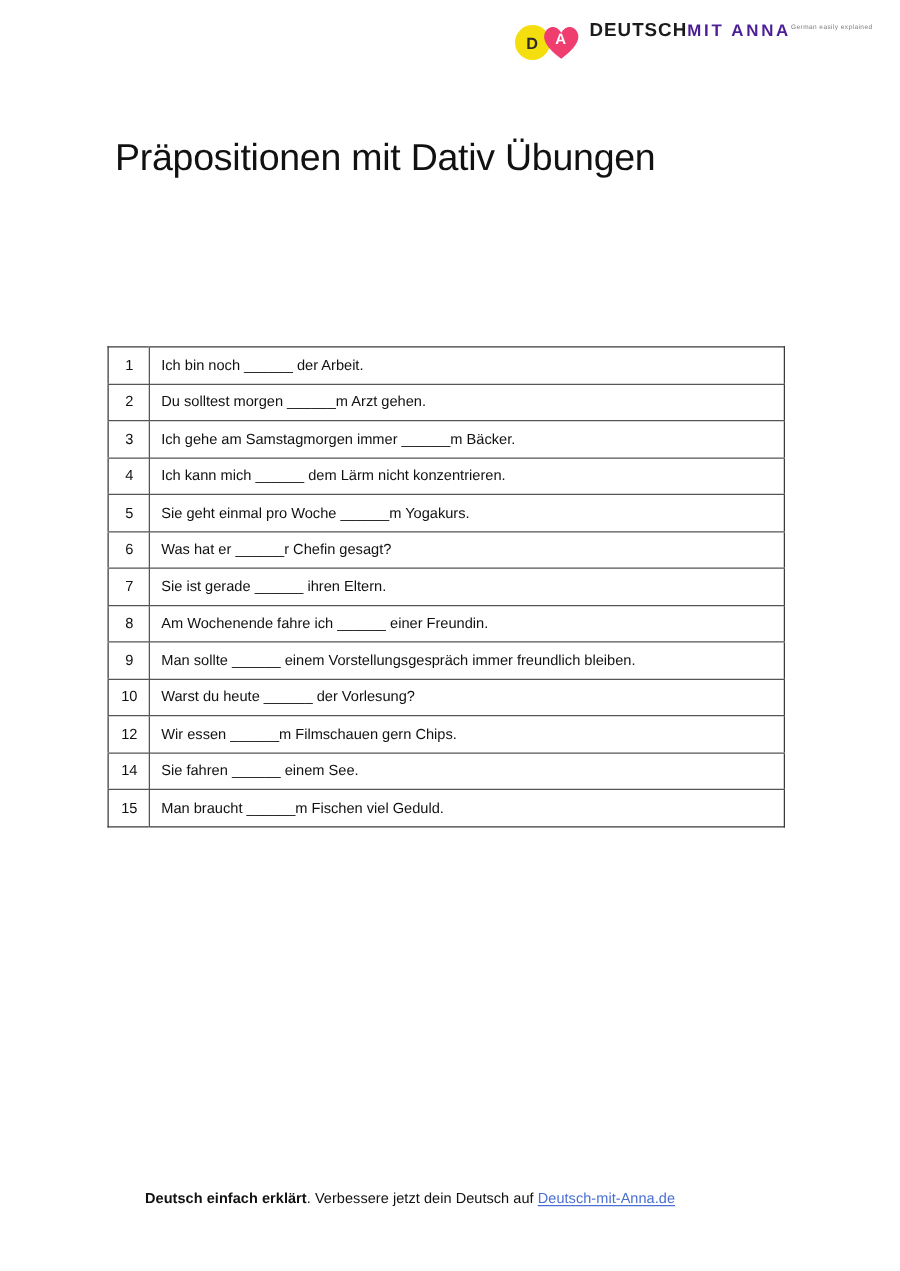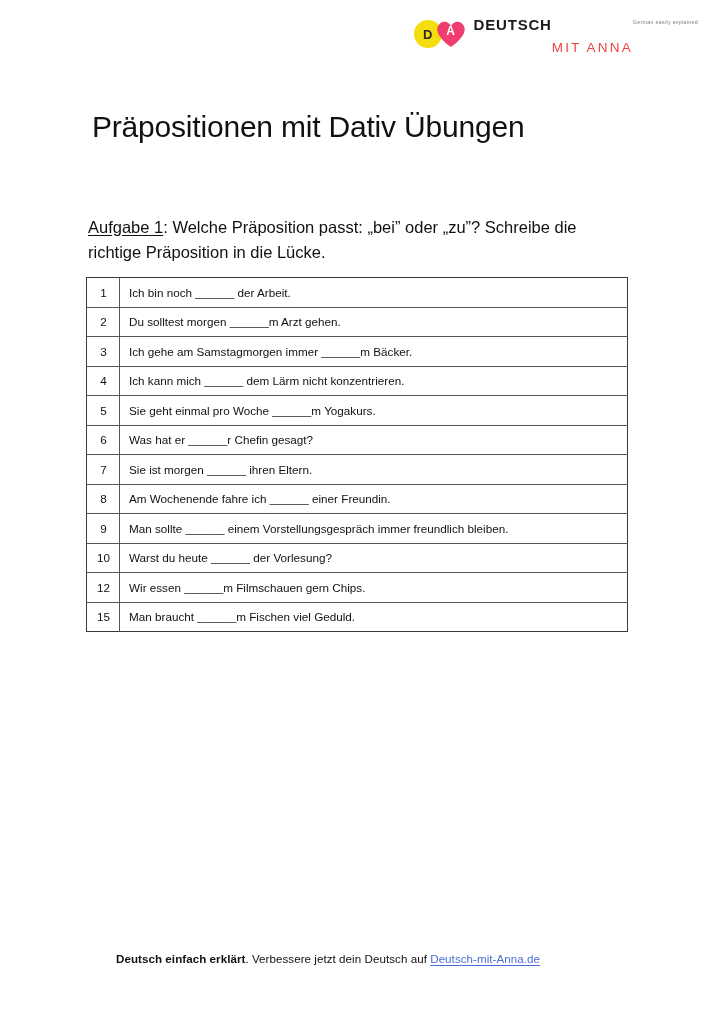--- a/index.html
+++ b/index.html
@@ -81,25 +81,24 @@
   }
   .logo-line1 {
     font-size: 15px;
     font-weight: bold;
     letter-spacing: 0.8px;
     color: #1b1b1b;
     line-height: 1.05;
   }
   .logo-line2 {
     font-size: 13.5px;
-    font-weight: normal;
+    font-weight: bold;
     letter-spacing: 2.2px;
-    color: #ef4444;
+    color: #4c1d95;
     line-height: 1.25;
-    margin-top: 23px;
   }
   .logo-tagline {
     font-size: 5.2px;
     letter-spacing: 0.35px;
     color: #7a7a7a;
     margin-top: 2px;
     line-height: 1.2;
   }
 
   
@@ -198,21 +197,20 @@
     </div>
     <div class="logo-text">
       <div class="logo-line1">DEUTSCH</div>
       <div class="logo-line2">MIT ANNA</div>
       <div class="logo-tagline">German easily explained</div>
     </div>
   </div>
 
   <h1 class="title">Präpositionen mit Dativ Übungen</h1>
 
-  <p class="instruction"><span class="task-label">Aufgabe 1</span><span>: Welche Präposition passt: „bei” oder „zu”? Schreibe die richtige Präposition in die Lücke.</span></p>
 
   <table class="exercise-table">
     <tbody>
       <tr>
         <td class="num">1</td>
         <td class="sentence">Ich bin noch ______ der Arbeit.</td>
       </tr>
       <tr>
         <td class="num">2</td>
         <td class="sentence">Du solltest morgen ______m Arzt gehen.</td>
@@ -228,39 +226,43 @@
       <tr>
         <td class="num">5</td>
         <td class="sentence">Sie geht einmal pro Woche ______m Yogakurs.</td>
       </tr>
       <tr>
         <td class="num">6</td>
         <td class="sentence">Was hat er ______r Chefin gesagt?</td>
       </tr>
       <tr>
         <td class="num">7</td>
-        <td class="sentence">Sie ist morgen ______ ihren Eltern.</td>
+        <td class="sentence">Sie ist gerade ______ ihren Eltern.</td>
       </tr>
       <tr>
         <td class="num">8</td>
         <td class="sentence">Am Wochenende fahre ich ______ einer Freundin.</td>
       </tr>
       <tr>
         <td class="num">9</td>
         <td class="sentence">Man sollte ______ einem Vorstellungsgespräch immer freundlich bleiben.</td>
       </tr>
       <tr>
         <td class="num">10</td>
         <td class="sentence">Warst du heute ______ der Vorlesung?</td>
       </tr>
       <tr>
         <td class="num">12</td>
         <td class="sentence">Wir essen ______m Filmschauen gern Chips.</td>
       </tr>
       <tr>
+        <td class="num">14</td>
+        <td class="sentence">Sie fahren ______ einem See.</td>
+      </tr>
+      <tr>
         <td class="num">15</td>
         <td class="sentence">Man braucht ______m Fischen viel Geduld.</td>
       </tr>
     </tbody>
   </table>
 
   <div class="footer"><span class="footer-strong">Deutsch einfach erklärt</span><span>. Verbessere jetzt dein Deutsch auf </span><a class="footer-link" href="#">Deutsch-mit-Anna.de</a></div>
 
 </div>
 

